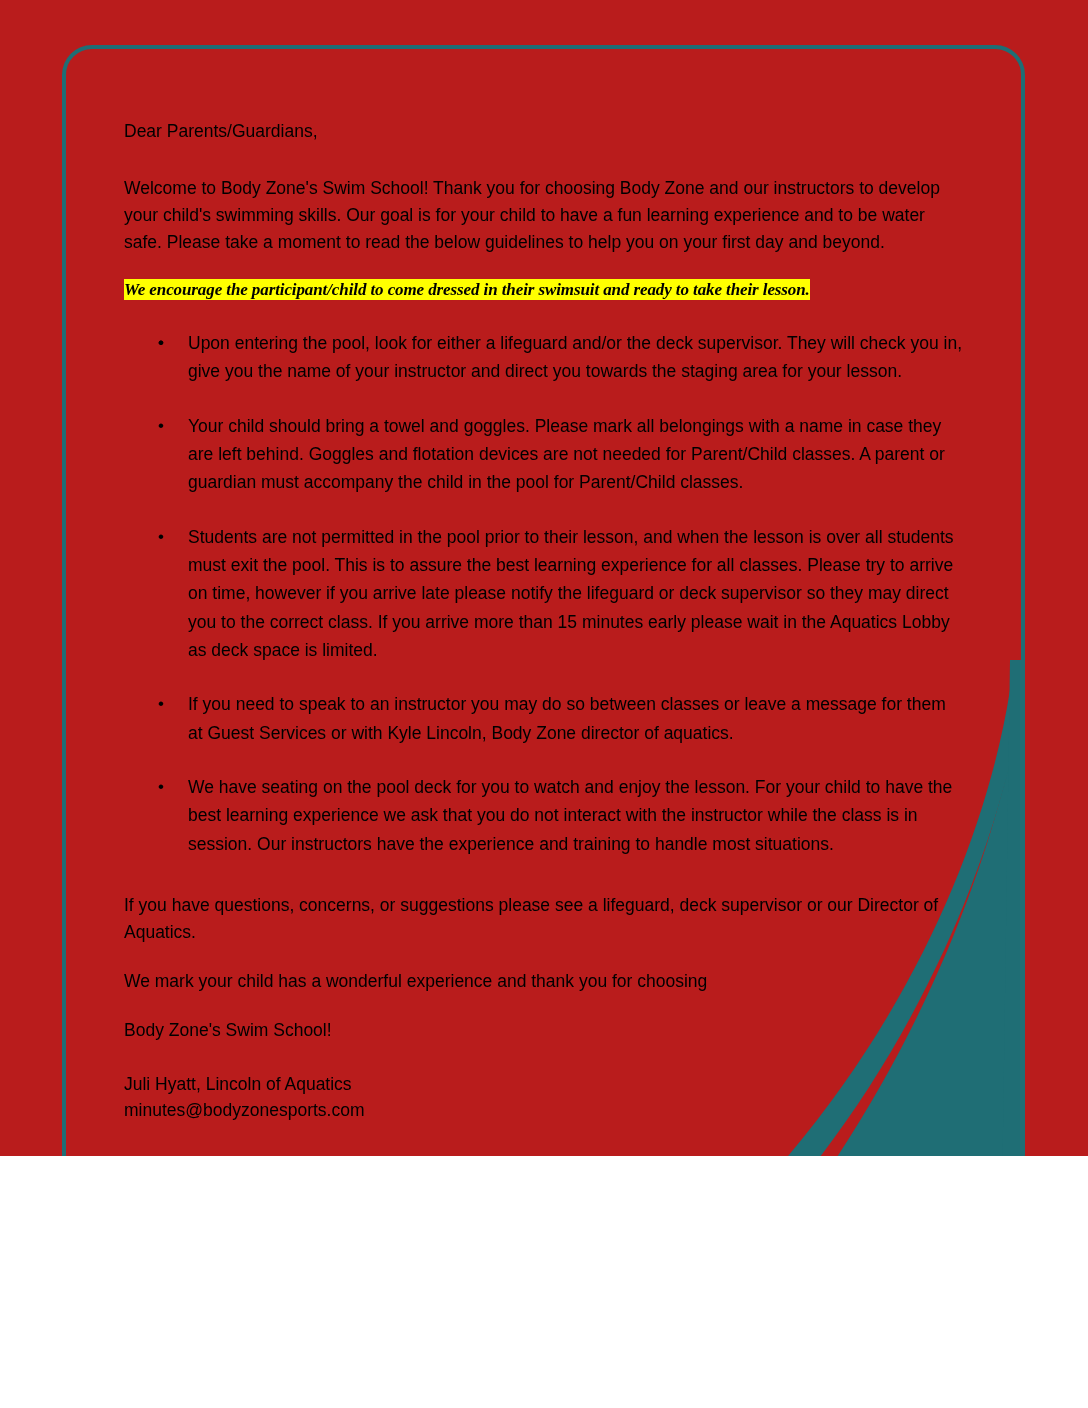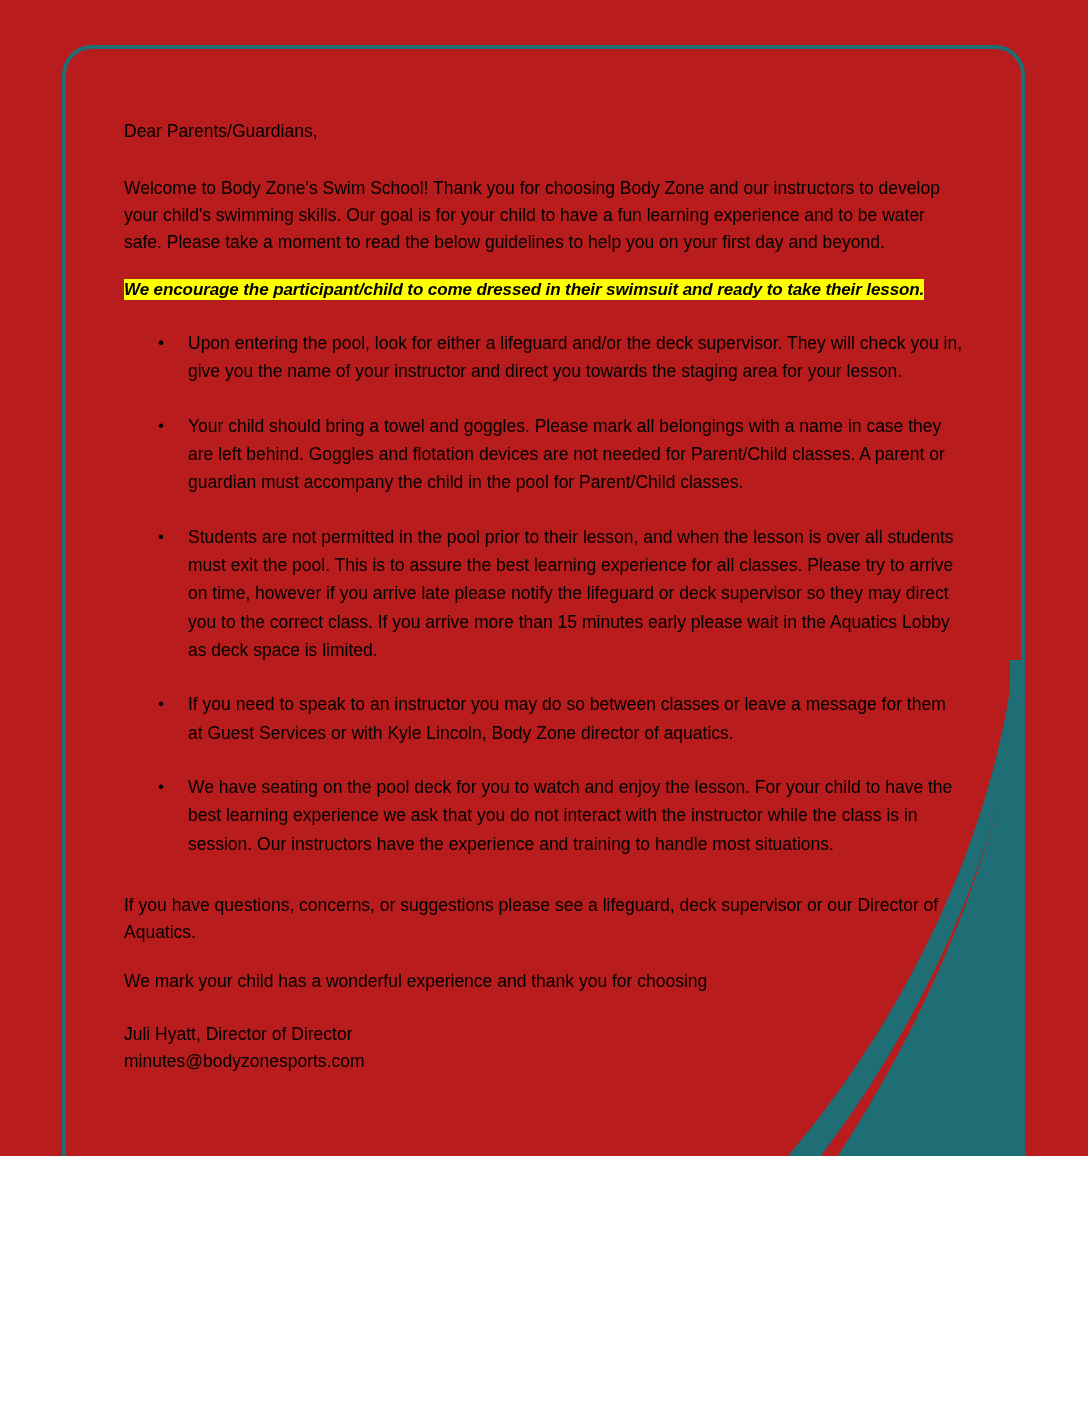--- a/index.html
+++ b/index.html
@@ -64,20 +64,21 @@
   }
   .salutation {
     margin: 0 0 30px 0;
   }
   .highlight-line {
     margin: 8px 0 18px 0;
     font-weight: bold;
     font-style: italic;
     font-size: 17px;
     letter-spacing: -0.1px;
+    font-family: Liberation Serif, serif;
   }
   .highlight-line span.hl {
     background: #ffff00;
     box-decoration-break: clone;
     -webkit-box-decoration-break: clone;
     padding: 1px 0 1px 0;
   }
 
   
   ul.guidelines {
@@ -185,23 +186,24 @@
       <li>
         <span class="bullet-dot">•</span>
         <span>We have seating on the pool deck for you to watch and enjoy the lesson. For your child to have the best learning experience we ask that you do not interact with the instructor while the class is in session. Our instructors have the experience and training to handle most situations.</span>
       </li>
     </ul>
 
     <div class="closing-block">
       <p class="para">If you have questions, concerns, or suggestions please see a lifeguard, deck supervisor or our Director of Aquatics.</p>
 
       <p class="para tight">We mark your child has a wonderful experience and thank you for choosing</p>
+      <p class="para">Body Zone's Swim School!</p>
 
       <div class="sign-off">
-        <div>Juli Hyatt, Director of Director</div>
+        <div>Juli Hyatt, Lincoln of Aquatics</div>
         <div>minutes@bodyzonesports.com</div>
       </div>
     </div>
 
   </div>
 
   <div class="logo">
     <svg viewBox="0 0 262 185" width="262" height="185" aria-hidden="true">
 
       <text x="6" y="72" font-family="&quot;Liberation Sans&quot;, sans-serif" font-size="70" font-weight="bold" font-style="italic" fill="none" stroke="#ffffff" stroke-width="9" letter-spacing="-2">BODY</text>

